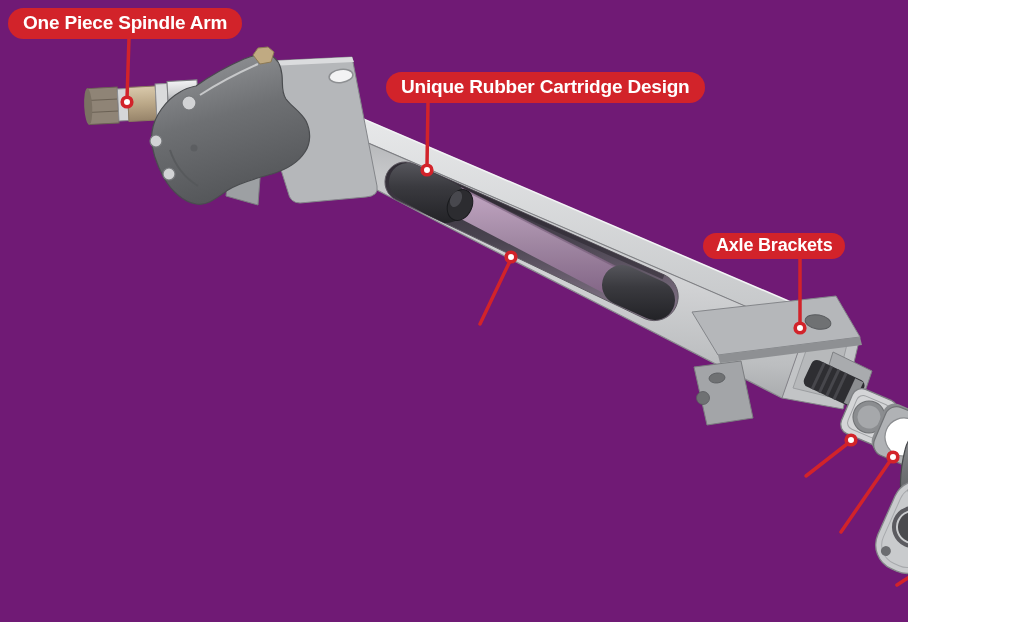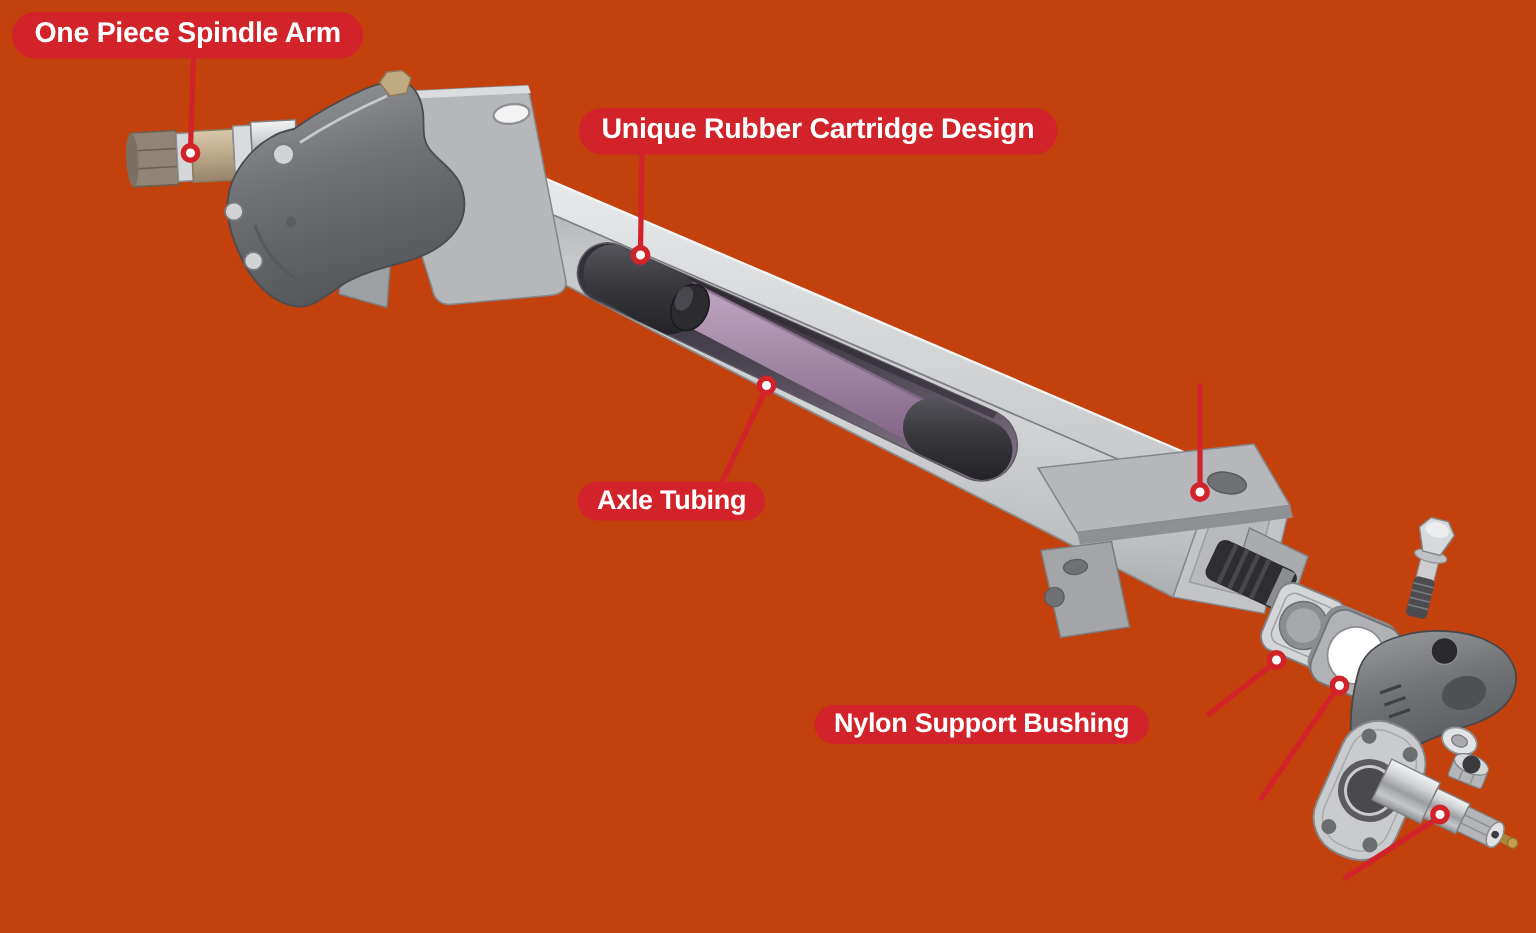--- a/index.html
+++ b/index.html
@@ -1,16 +1,16 @@
 <!DOCTYPE html>
 <html><head>
 <meta charset="utf-8">
 <style>
   html,body{margin:0;padding:0;background:#ffffff;}
-  .stage{position:relative;width:1024px;height:622px;background:#c2410c;overflow:hidden;
+  .stage{position:relative;width:908px;height:622px;background:#701a75;overflow:hidden;
          font-family:"Liberation Sans","DejaVu Sans",sans-serif;}
   .stage svg{position:absolute;left:0;top:0;}
   .callout{position:absolute;display:inline-block;background:#d2232a;color:#ffffff;
            border-radius:999px;white-space:nowrap;font-weight:700;letter-spacing:-0.2px;
            text-align:center;}
   .callout.lg{font-size:19px;line-height:1.1;padding:5px 15px;}
   .callout.sm{font-size:18px;line-height:1.1;padding:3px 13px;}
 </style>
 </head>
 <body>
@@ -220,16 +220,15 @@
     <circle cx="800" cy="328" r="4.8"></circle>
     <circle cx="511" cy="257" r="4.8"></circle>
     <circle cx="851" cy="440" r="4.8"></circle>
     <circle cx="893" cy="457" r="4.8"></circle>
     <circle cx="960" cy="543" r="4.8"></circle>
   </g>
 </svg>
 
 <div class="callout lg" style="left:8px;top:8px;"><span>One Piece Spindle Arm</span></div>
 <div class="callout lg" style="left:386px;top:72px;"><span>Unique Rubber Cartridge Design</span></div>
-<div class="callout sm" style="left:385px;top:321px;"><span>Axle Tubing</span></div>
-<div class="callout sm" style="left:543px;top:470px;"><span>Nylon Support Bushing</span></div>
+<div class="callout sm" style="left:703px;top:233px;"><span>Axle Brackets</span></div>
 
 </div>
 
 </body></html>

